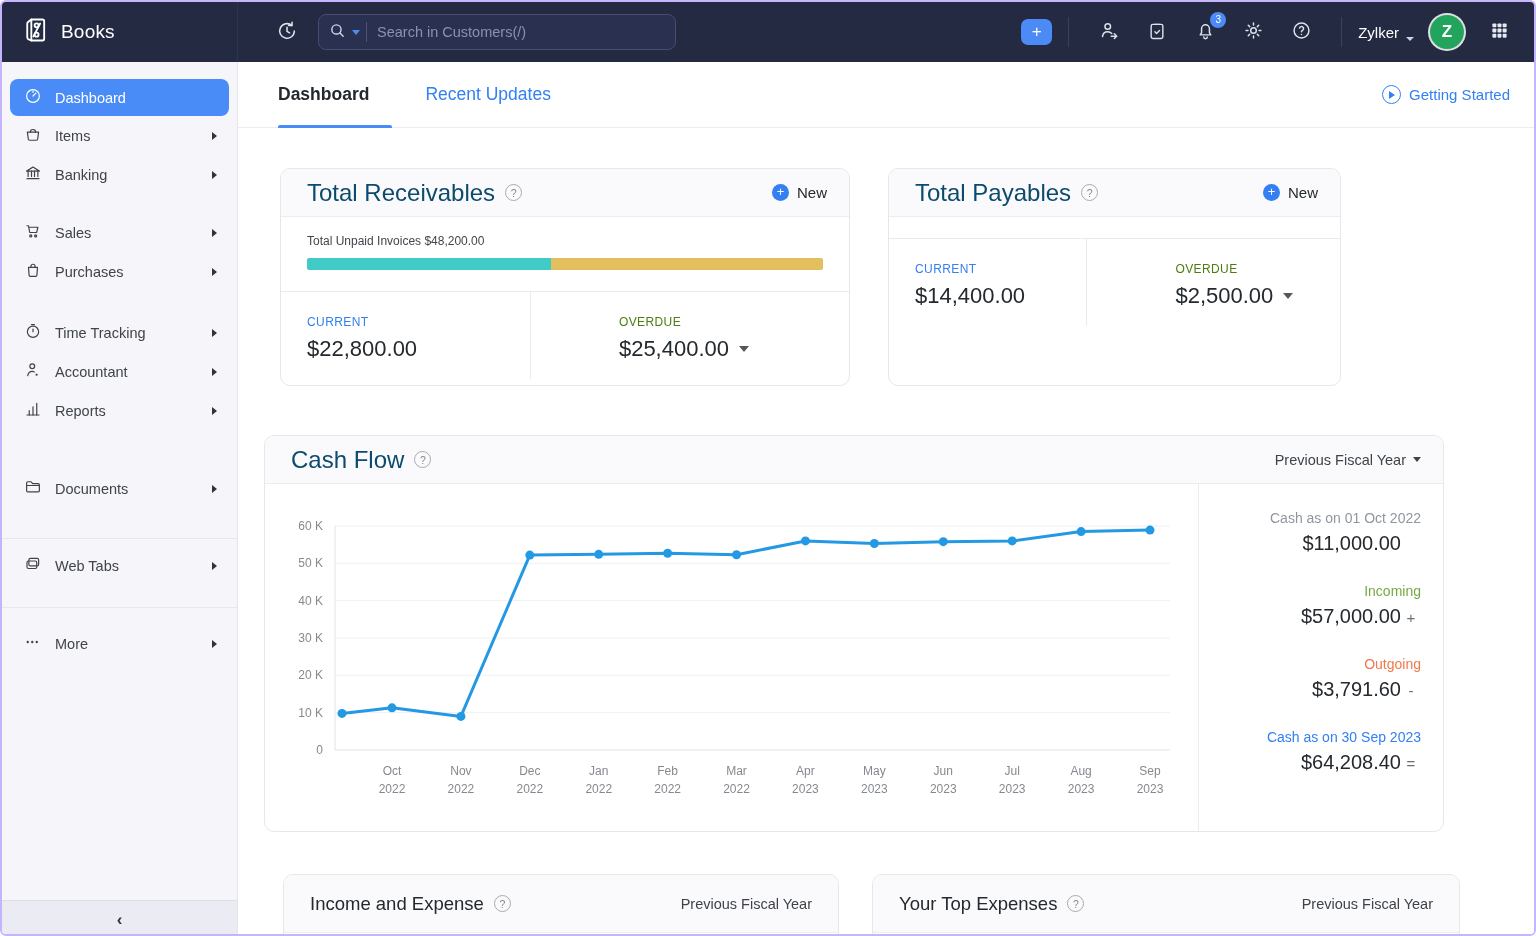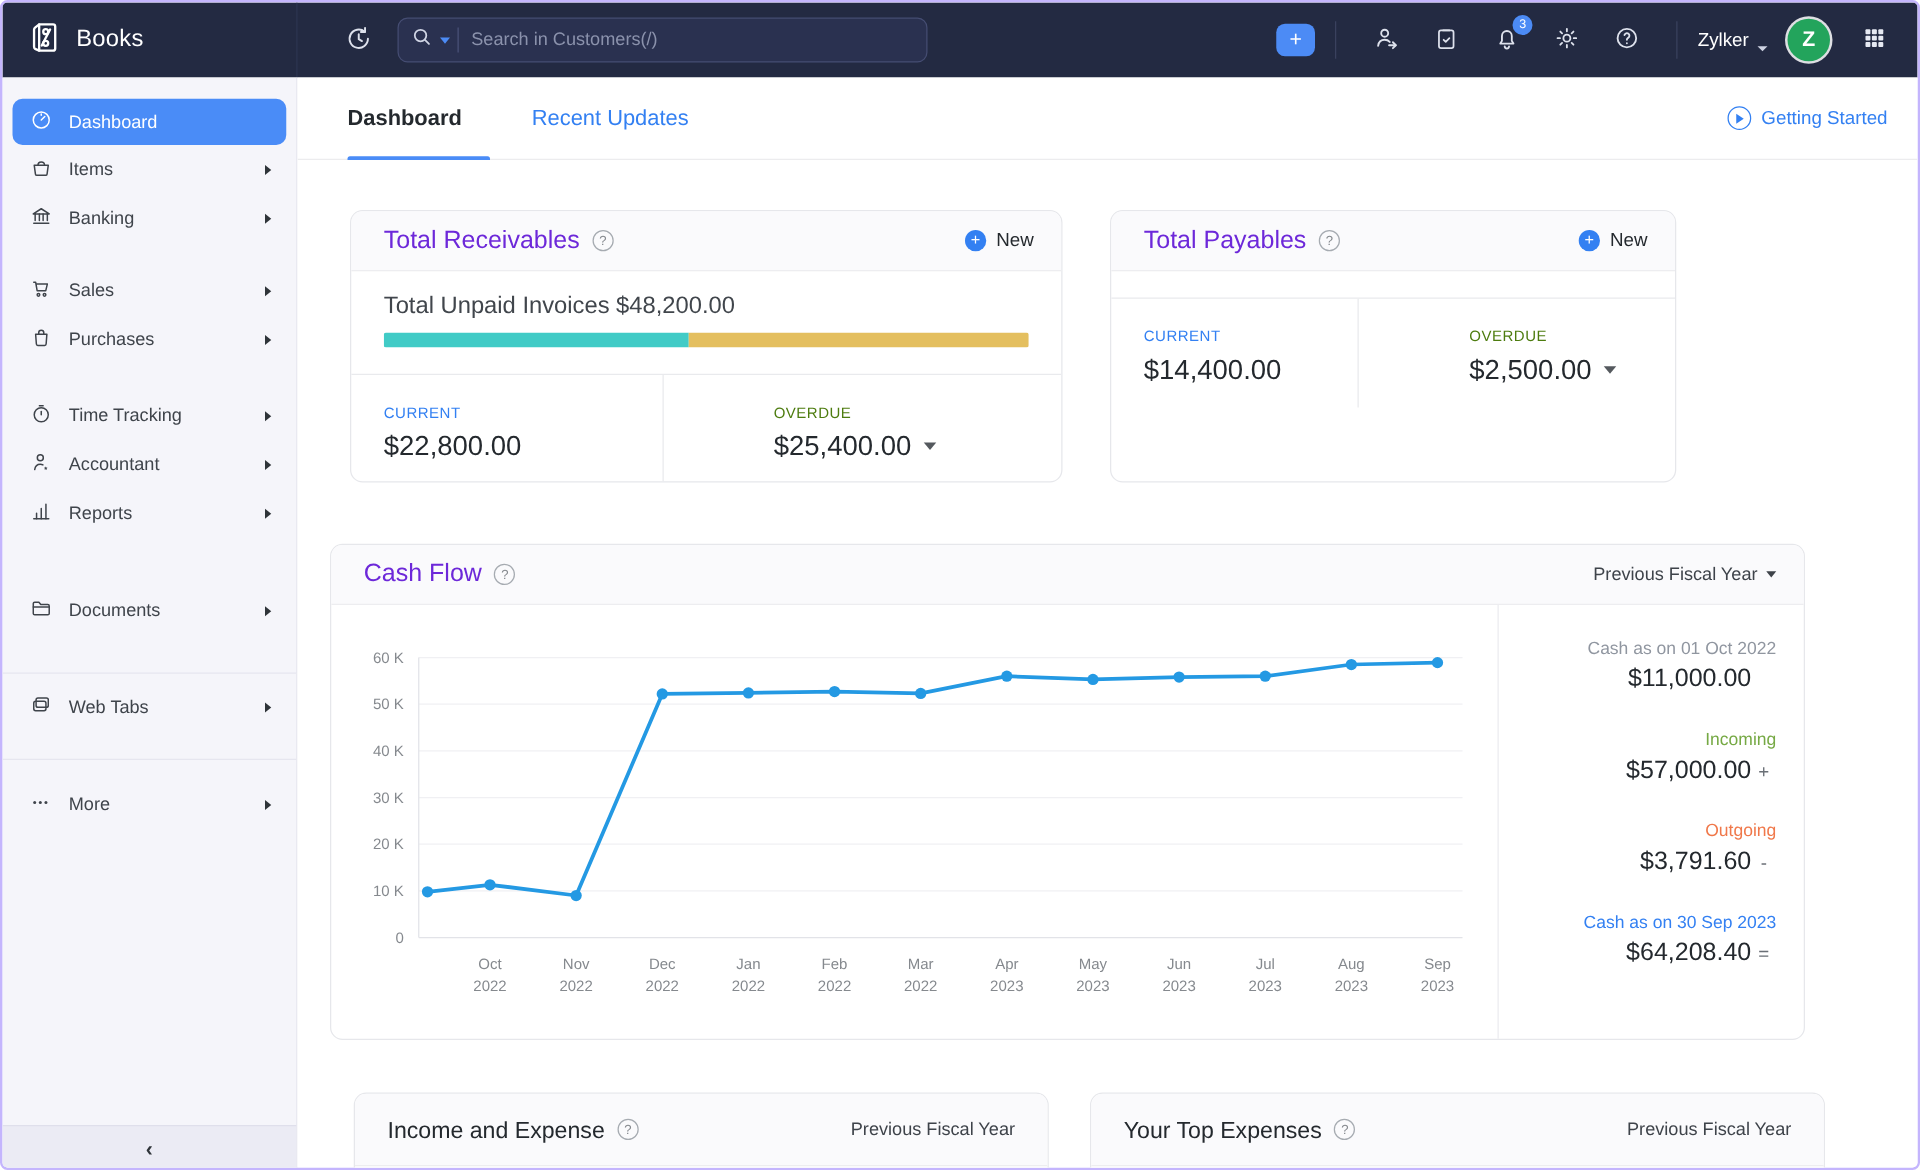--- a/index.html
+++ b/index.html
@@ -5,21 +5,21 @@
   * { margin:0; padding:0; box-sizing:border-box; }
   html,body { width:1536px; height:936px; background:#fff; font-family:"Liberation Sans", sans-serif; }
   .screen { position:relative; width:1536px; height:936px; overflow:hidden; border:2px solid #c4b5fd; border-radius:6px; background:#fff; }
 
   
   .topbar { position:absolute; left:0; top:0; width:100%; height:60px; background:#232a42; display:flex; align-items:center; }
   .brand-zone { width:236px; display:flex; align-items:center; padding-left:20px; gap:11px; flex:0 0 auto; border-right:1px solid #2d3450; height:100%; }
   .brand-name { color:#fff; font-size:19px; letter-spacing:.2px; }
   .tb-iconbtn { background:none; border:none; display:flex; align-items:center; justify-content:center; width:34px; height:34px; cursor:pointer; }
   .history-btn { margin-left:32px; }
-  .searchbox { margin-left:14px; width:424px; height:36px; background:#2a3150; border:1px solid #454d72; border-radius:8px; display:flex; align-items:center; padding:0 10px; }
+  .searchbox { margin-left:14px; width:358px; height:36px; background:#2a3150; border:1px solid #454d72; border-radius:8px; display:flex; align-items:center; padding:0 10px; }
   .searchbox .sep { width:1px; height:20px; background:#4a5278; margin:0 10px 0 6px; }
   .search-input { flex:1; background:transparent; border:none; outline:none; color:#cdd2e2; font-size:14.5px; }
   .search-input::placeholder { color:#8b92ac; }
   .chev-down-sm { width:0; height:0; border-left:4.5px solid transparent; border-right:4.5px solid transparent; border-top:5px solid #4c8bf5; margin-left:6px; }
   .tb-right { margin-left:auto; display:flex; align-items:center; padding-right:18px; }
   .plus-btn { width:31px; height:26px; border-radius:7px; background:#4c8bf5; color:#fff; border:none; font-size:17px; line-height:24px; cursor:pointer; }
   .tb-div { width:1px; height:30px; background:#3a415e; margin:0 16px; }
   .icon-gap { margin:0 7px; position:relative; }
   .badge { position:absolute; top:-3px; right:-4px; min-width:16px; height:16px; border-radius:8px; background:#4c8bf5; color:#fff; font-size:10px; line-height:16px; text-align:center; padding:0 3px; }
   .org { display:flex; align-items:flex-end; gap:7px; color:#fff; font-size:15px; cursor:pointer; margin-right:16px; }
@@ -46,29 +46,29 @@
   .tab { font-size:17.5px; cursor:pointer; }
   .tab.active { color:#24292e; font-weight:bold; margin-left:40px; }
   .tab.link { color:#3380f2; margin-left:56px; }
   .tab-underline { position:absolute; left:40px; bottom:-1px; width:114px; height:3px; background:#4a8cf7; border-radius:2px 2px 0 0; }
   .getting-started { margin-left:auto; margin-right:28px; display:flex; align-items:center; gap:8px; color:#3380f2; font-size:15px; cursor:pointer; }
   .play-circ { width:19px; height:19px; border-radius:50%; border:1.7px solid #3380f2; display:flex; align-items:center; justify-content:center; }
   .play-tri { width:0; height:0; border-left:6px solid #3380f2; border-top:4px solid transparent; border-bottom:4px solid transparent; margin-left:1px; }
 
   .card { position:absolute; background:#fff; border:1px solid #e6e7eb; border-radius:10px; overflow:hidden; }
   .card-head { height:48px; background:#fafafc; border-bottom:1px solid #ededf0; display:flex; align-items:center; padding:0 22px 0 26px; }
-  .card-title { font-size:20px; color:#6d28d9; }
+  .card-title { font-size:24px; color:#0c4a6e; }
   .help-ic { width:17px; height:17px; border-radius:50%; border:1.3px solid #a6abb1; color:#85898e; font-size:10.5px; display:flex; align-items:center; justify-content:center; margin-left:10px; cursor:pointer; }
   .new-btn { margin-left:auto; display:flex; align-items:center; gap:8px; background:none; border:none; cursor:pointer; font-size:15px; color:#24292e; }
   .plus-circ { width:17px; height:17px; border-radius:50%; background:#3380f2; color:#fff; font-size:13px; line-height:16px; text-align:center; }
   .period-sel { margin-left:auto; display:flex; align-items:center; gap:7px; font-size:14.5px; color:#3e434a; cursor:pointer; }
   .caret-dn { width:0; height:0; border-left:4.5px solid transparent; border-right:4.5px solid transparent; border-top:5px solid #3e434a; }
 
   .kpi-body { padding:0 26px; }
-  .kpi-summary { margin-top:17px; font-size:19px; color:#41464c; }
+  .kpi-summary { margin-top:17px; font-size:12px; color:#41464c; }
   .kpi-bar { margin-top:10px; height:12px; border-radius:2px; overflow:hidden; display:flex; }
   .seg-current { background:#41cbc6; } .seg-overdue { background:#e4bf5f; flex:1; }
   .kpi-foot { margin-top:21px; border-top:1px solid #e9eaed; display:flex; height:88px; }
   .kpi-col { padding-top:23px; }
   .kpi-col.c1 { width:44%; border-right:1px solid #e9eaed; padding-left:26px; }
   .kpi-col.c2 { padding-left:88px; }
   .kpi-label { font-size:12px; letter-spacing:.4px; }
   .kpi-label.cur { color:#3380f2; } .kpi-label.ovd { color:#4d7c0f; }
   .kpi-amount { margin-top:7px; font-size:22px; color:#24292e; display:flex; align-items:center; gap:10px; }
   .amt-caret { width:0; height:0; border-left:5.5px solid transparent; border-right:5.5px solid transparent; border-top:6px solid #55595e; cursor:pointer; }

